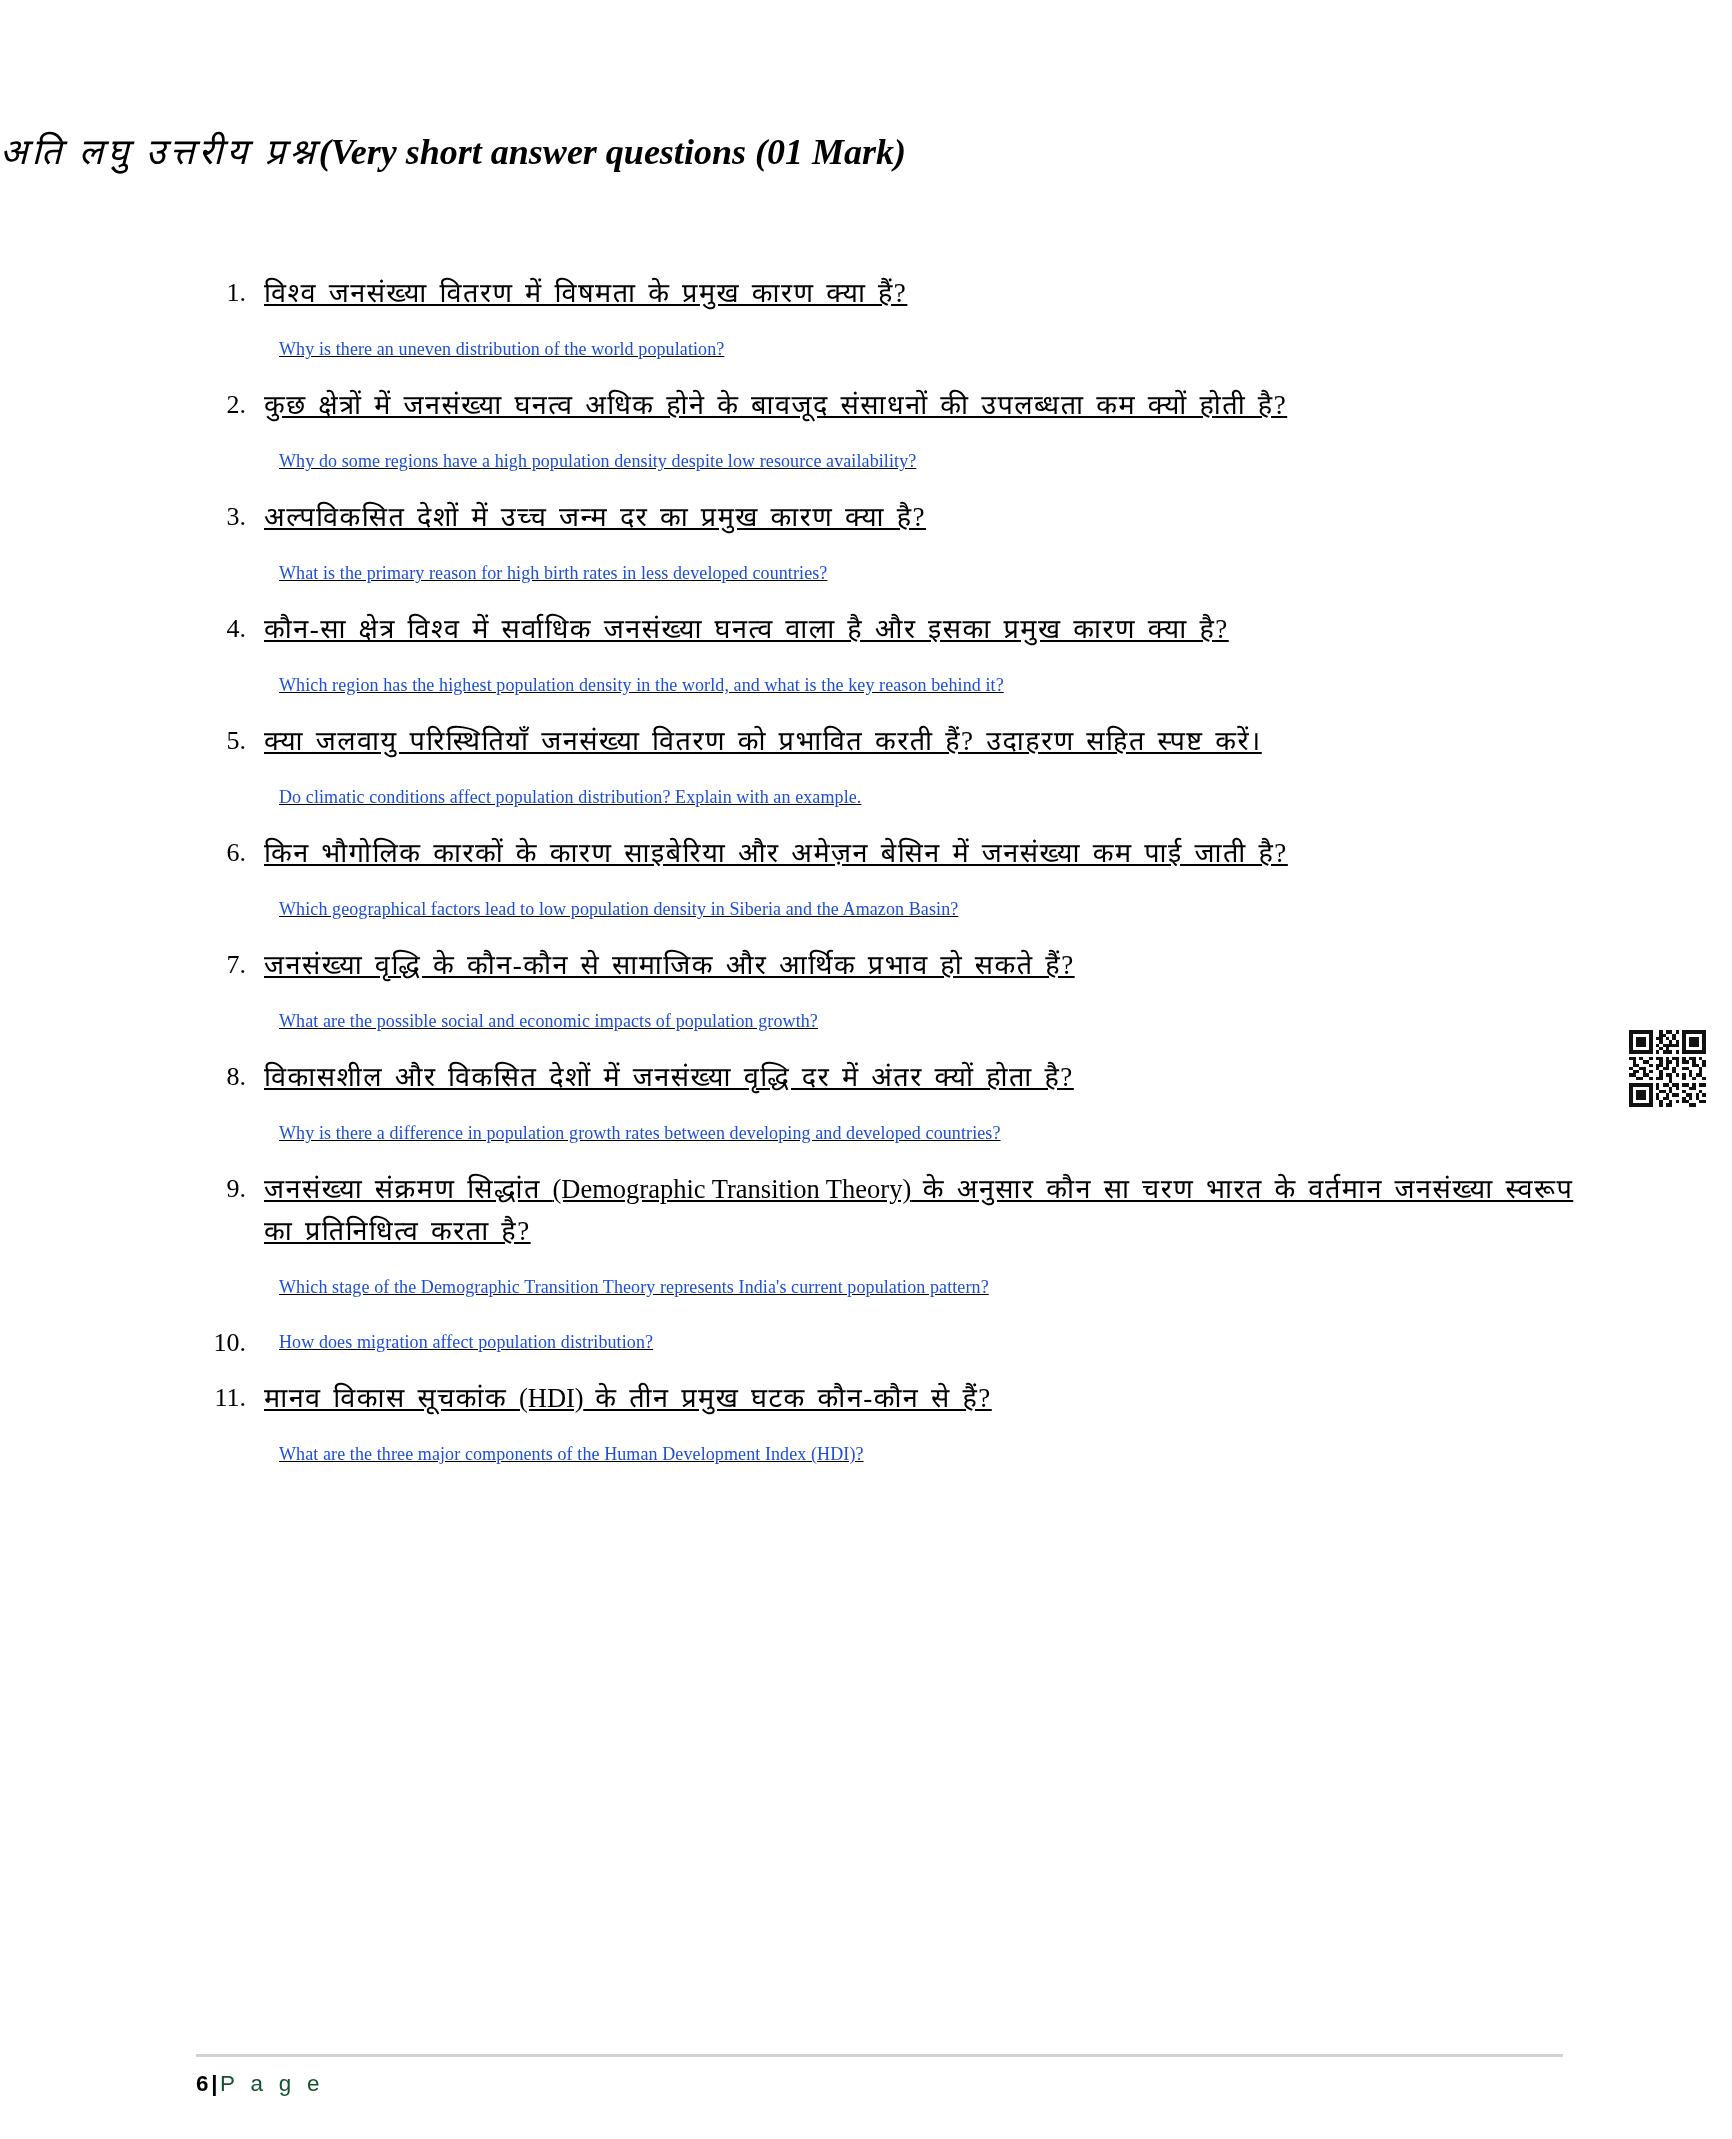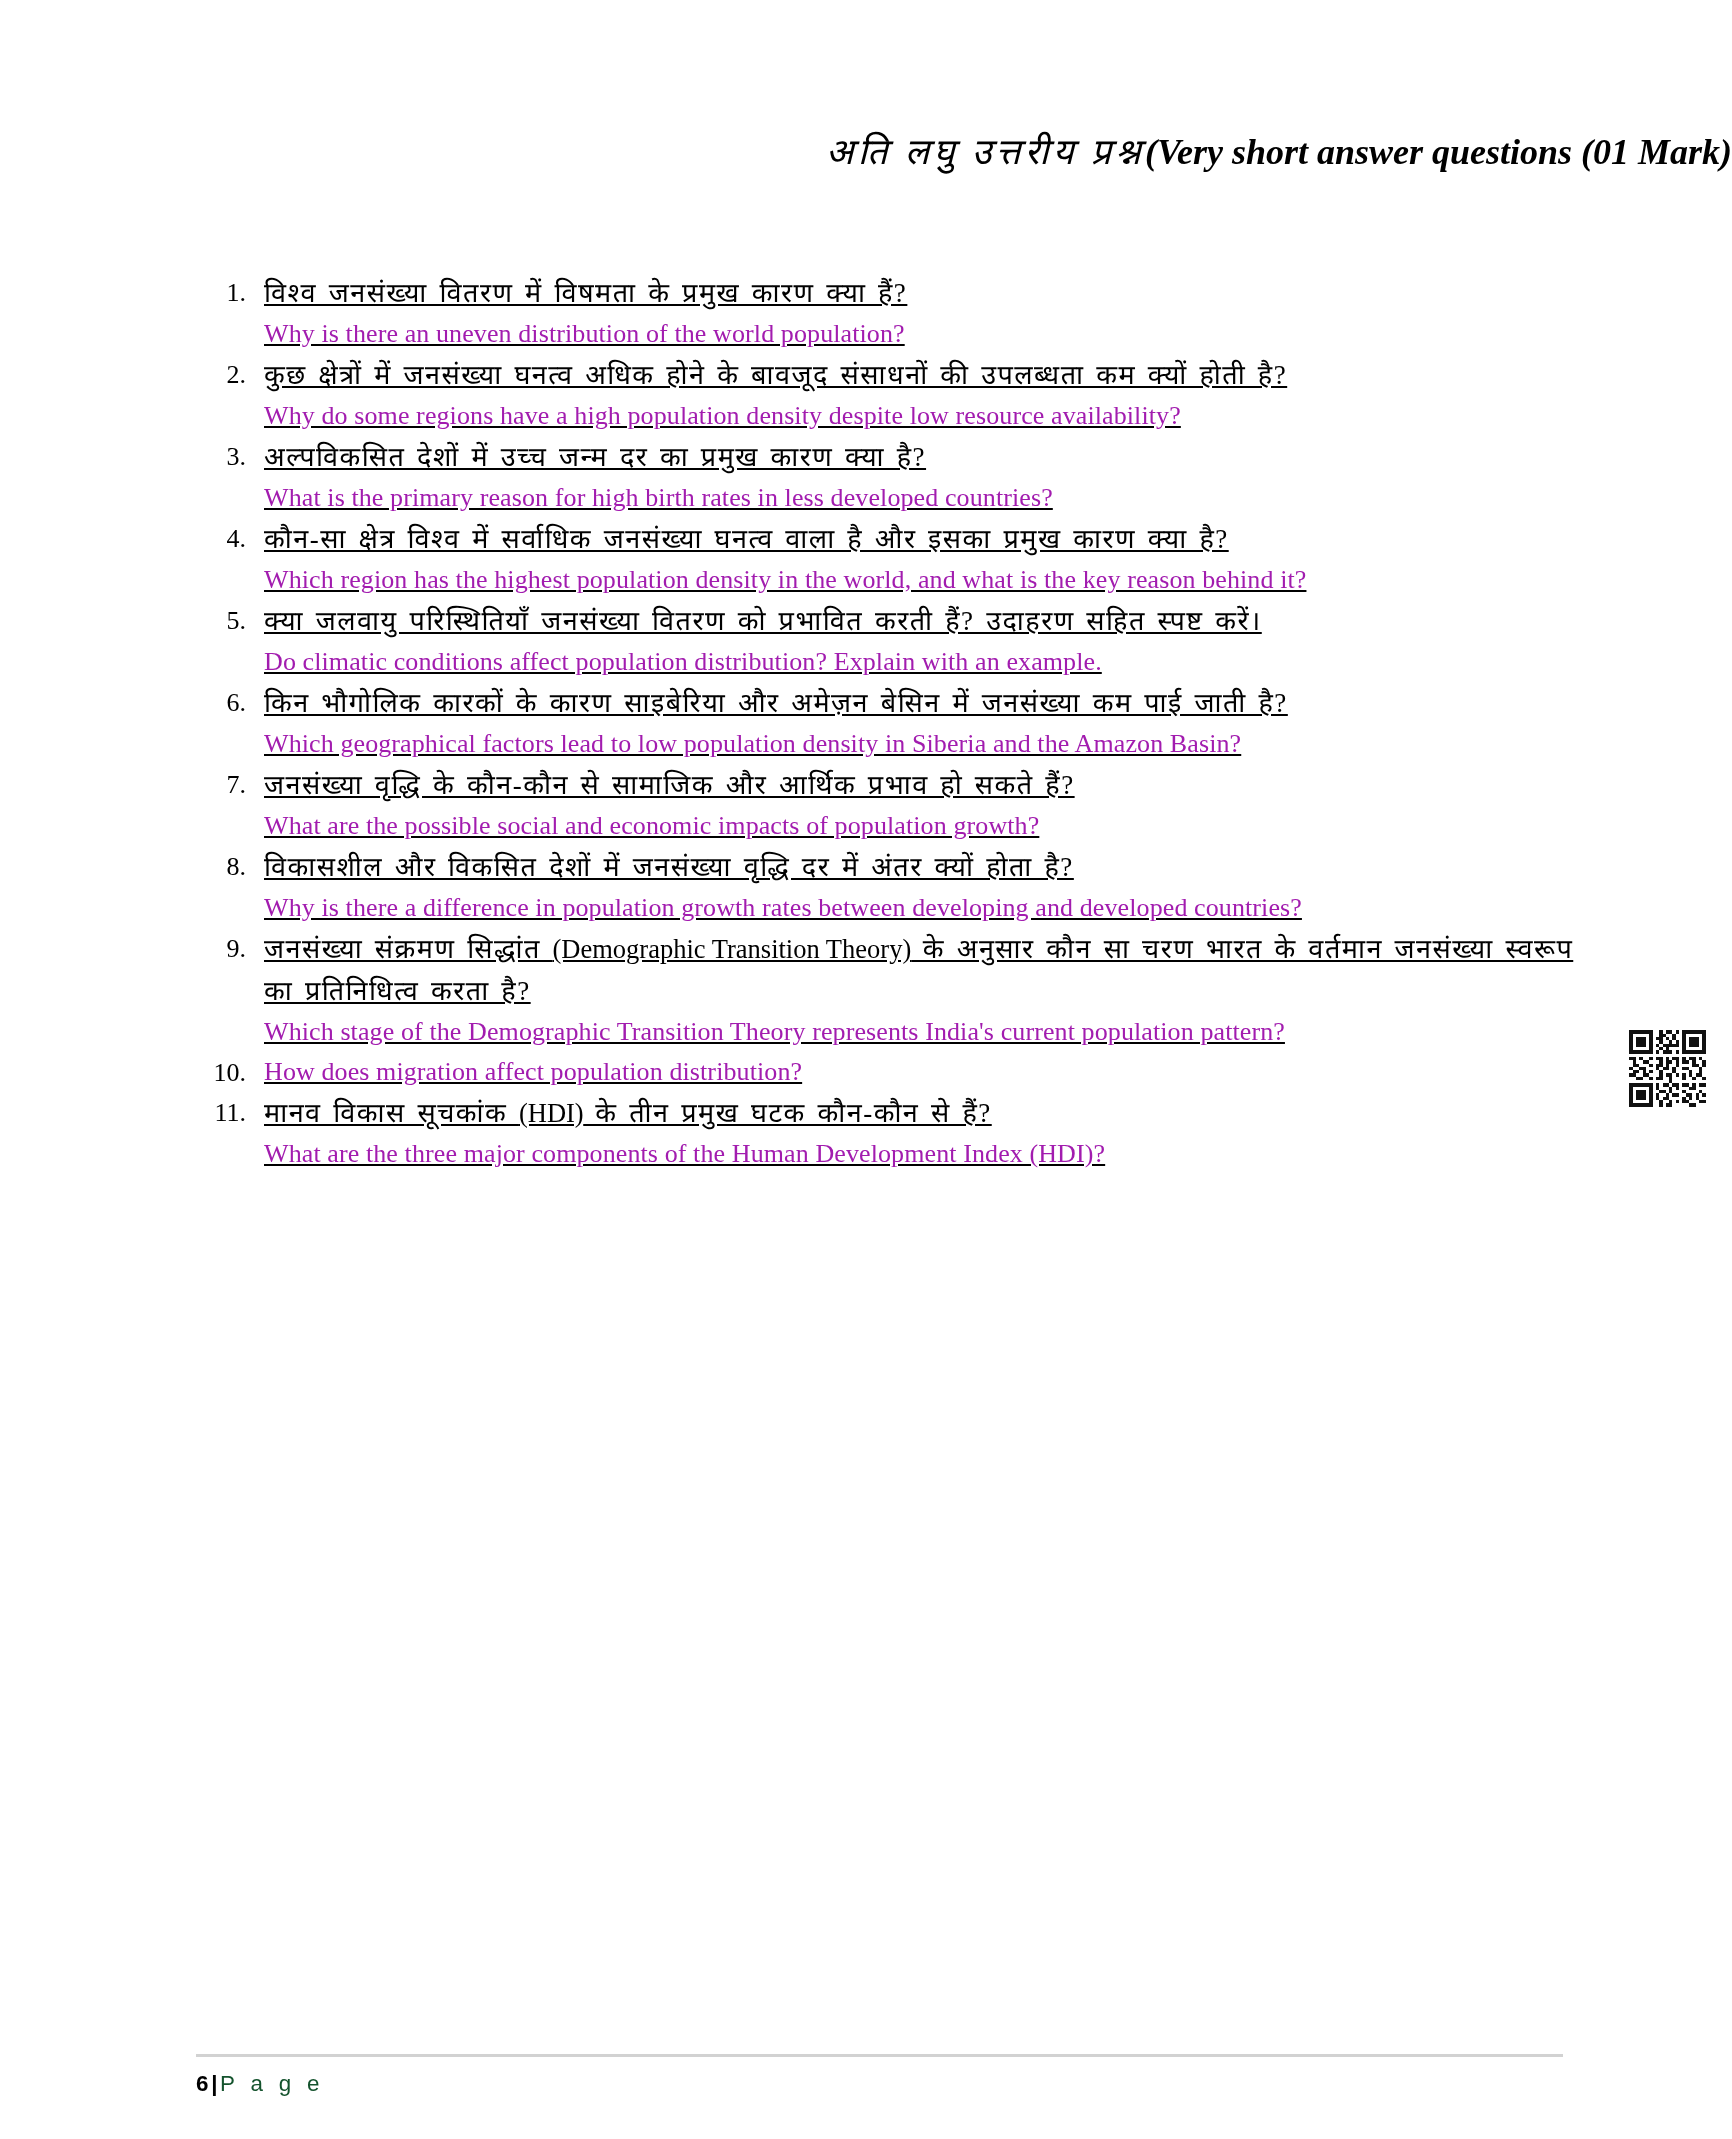--- a/index.html
+++ b/index.html
@@ -18,21 +18,21 @@
     font-family: "Liberation Serif", "DejaVu Serif", serif;
     color: #000000;
   }
 
   
   .title-block {
     position: absolute;
     left: 0;
     right: 0;
     top: 126px;
-    text-align: right;
+    text-align: left;
     white-space: nowrap;
   }
 
   .title-hi {
     font-family: "Liberation Serif", "DejaVu Serif", serif;
     font-size: 36px;
     font-weight: 400;
     font-style: italic;
     letter-spacing: 4.1px;
     vertical-align: baseline;
@@ -93,25 +93,25 @@
   .hi .en-inline {
     letter-spacing: 0px;
     word-spacing: 0px;
     font-size: 26.5px;
     margin-top: 28px;
   }
 
   
   .en {
     font-family: "Liberation Serif", "DejaVu Serif", serif;
-    font-size: 26px;
+    font-size: 18px;
     line-height: 40px;
     letter-spacing: 0.1px;
-    color: #a21caf;
-    margin: 0;
+    color: #1d4ed8;
+    margin: 15px;
     padding: 0;
   }
 
   
   .qr {
     position: absolute;
     left: 1626px;
     top: 1027px;
     width: 83px;
     height: 83px;

